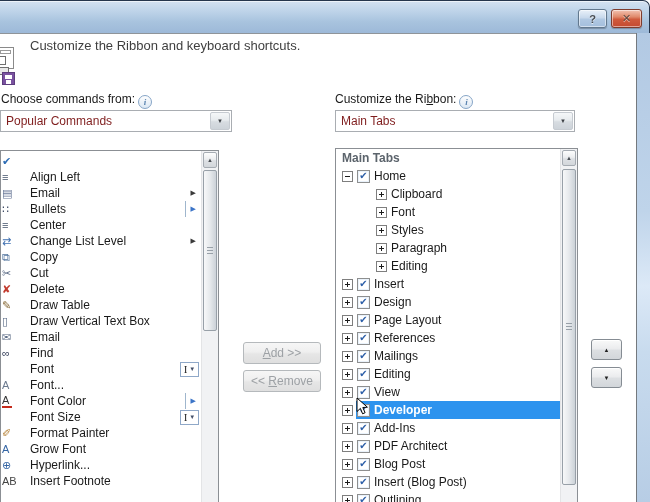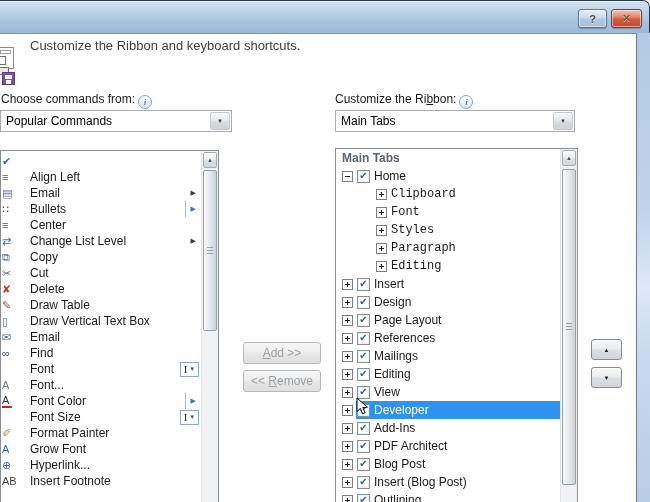--- a/index.html
+++ b/index.html
@@ -50,21 +50,21 @@
     color:#5b84b0;font:italic bold 9px/12px "Liberation Serif","DejaVu Serif",serif;
     text-align:center;margin-left:3px;vertical-align:-2px;box-sizing:content-box;
     background:linear-gradient(180deg,#fefefe,#dce8f4);
   }
   
   .combo{
     position:absolute;top:110px;height:22px;box-sizing:border-box;background:#fff;
     border:1px solid #a9adb2;display:flex;align-items:center;
   }
   .combo-left{left:0;width:232px;} .combo-right{left:335px;width:240px;}
-  .combo .val{flex:1;padding-left:5px;font-size:12px;color:#000000;white-space:nowrap;overflow:hidden;}
+  .combo .val{flex:1;padding-left:5px;font-size:12px;color:#7f1d1d;white-space:nowrap;overflow:hidden;}
   .combo .cbtn{
     width:18px;align-self:stretch;margin:1px;border:1px solid #c6cbd1;border-radius:2px;
     background:linear-gradient(180deg,#f5f7f9 0%,#e7ebee 45%,#d7dce1 55%,#cdd3d9 100%);
     display:flex;align-items:center;justify-content:center;font-size:6px;color:#3d4146;
   }
   
   .listbox{position:absolute;background:#fff;border:1px solid #8b8f94;box-sizing:border-box;}
   .list-left{left:0;top:150px;width:219px;height:362px;}
   .list-right{left:335px;top:148px;width:243px;height:364px;}
   .rows{position:absolute;left:1px;top:0;right:17px;bottom:0;overflow:hidden;}
@@ -90,21 +90,21 @@
   .expander i{position:absolute;background:#1c1c1c;}
   .expander .h{left:2px;right:2px;top:4px;height:1px;}
   .expander .v{top:2px;bottom:2px;left:4px;width:1px;}
   .hlwrap{flex:1;display:flex;align-items:center;height:18px;margin-left:3px;padding-left:1px;}
   .cbx{
     width:13px;height:13px;box-sizing:border-box;border:1px solid #8e8f8f;background:#fff;flex:none;
     box-shadow:inset 0 0 0 1px #e9f2fb;display:flex;align-items:center;justify-content:center;
   }
   .tick{font-size:10px;color:#2d5fa8;line-height:10px;margin-top:-1px;}
   .tree-label{margin-left:4px;}
-  .sub-label{margin-left:4px;font-family:Liberation Mono, monospace;}
+  .sub-label{margin-left:4px;}
   
   .vscroll{position:absolute;top:0;right:0;bottom:0;width:17px;background:#f1f2f4;border-left:1px solid #e3e4e6;box-sizing:border-box;}
   .sb-btn{
     position:absolute;left:1px;right:1px;top:1px;height:16px;box-sizing:border-box;
     border:1px solid #a5abb2;border-radius:2px;display:flex;align-items:center;justify-content:center;
     background:linear-gradient(180deg,#fdfdfd 0%,#eceef0 45%,#dde0e4 55%,#d3d7db 100%);
     font-size:6px;color:#4a4f54;
   }
   .sb-thumb{
     position:absolute;left:1px;right:1px;box-sizing:border-box;border:1px solid #98a0a8;border-radius:2px;
@@ -417,21 +417,21 @@
               <span class="tick" style="color: rgb(45, 95, 168);">✔</span>
             </span>
             <span class="tree-label">View</span>
           </span>
         </div>
         <div class="tree-row selected">
           <span class="expander plus">
             <i class="h"></i>
             <i class="v"></i>
           </span>
-          <span class="hlwrap" style="background: rgb(45, 147, 238);">
+          <span class="hlwrap" style="background: rgb(45, 147, 238); font-weight: bold;">
             <span class="cbx">
               <span class="tick" style="color: rgb(45, 95, 168);">✔</span>
             </span>
             <span class="tree-label" style="color: rgb(255, 255, 255);">Developer</span>
           </span>
         </div>
         <div class="tree-row">
           <span class="expander plus">
             <i class="h"></i>
             <i class="v"></i>

